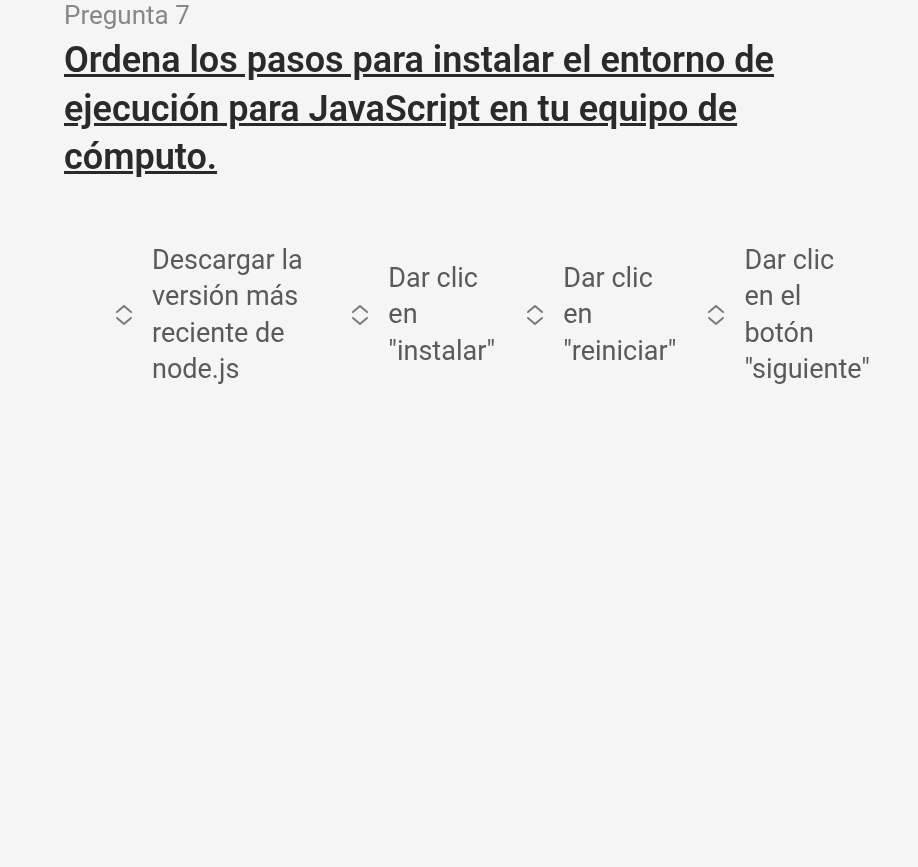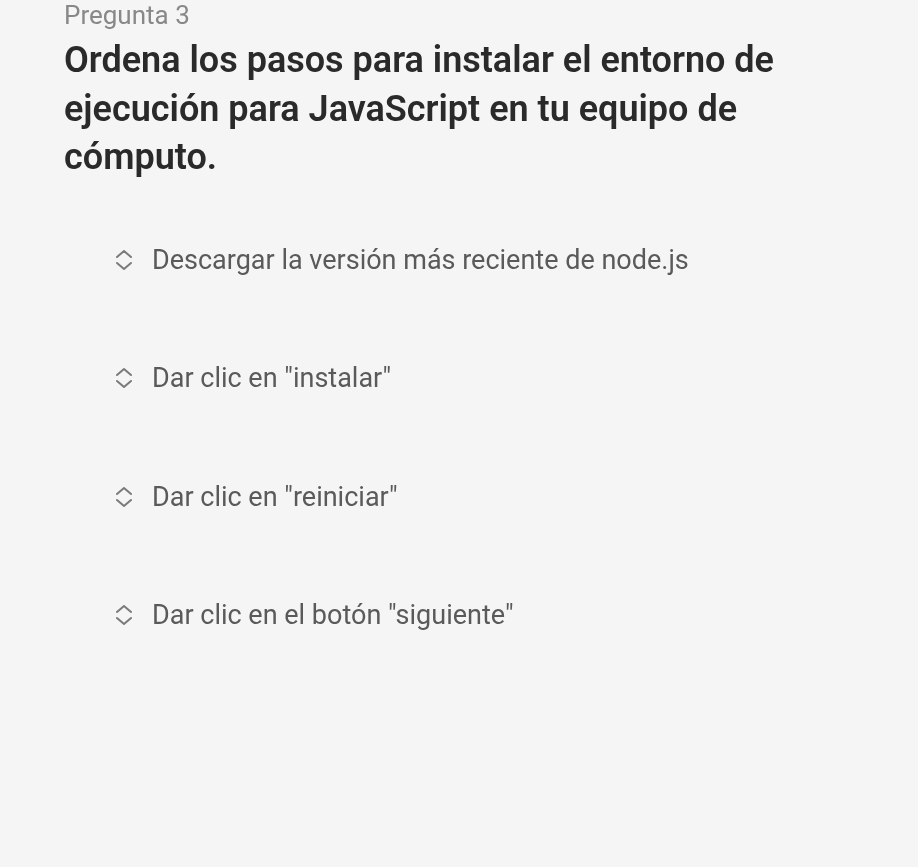--- a/index.html
+++ b/index.html
@@ -23,25 +23,26 @@
       color: #888;
       font-weight: 400;
       margin-bottom: 6px;
     }
     .question-text {
       font-size: 36px;
       color: #2a2a2a;
       font-weight: 600;
       line-height: 1.35;
       margin-bottom: 60px;
+      text-decoration: underline;
     }
     .option-list {
       display: flex;
-      flex-direction: column;
-      gap: 82px;
+      flex-direction: row;
+      gap: 30px;
       padding-left: 50px;
     }
     .option-row {
       display: flex;
       align-items: center;
       gap: 18px;
     }
     .sort-handle {
       display: flex;
       flex-direction: column;
@@ -65,21 +66,21 @@
       font-size: 27px;
       color: #5a5a5a;
       font-weight: 400;
       line-height: 1.35;
     }
   </style>
 </head>
 <body>
 
 <div class="container">
-  <div class="question-label">Pregunta 3</div>
+  <div class="question-label">Pregunta 7</div>
   <div class="question-text">Ordena los pasos para instalar el entorno de ejecución para JavaScript en tu equipo de cómputo.</div>
 
   <div class="option-list">
 
     <div class="option-row">
       <span class="sort-handle">
         <svg class="chev-up" viewBox="0 0 18 10">
             <path d="M2 8 L9 2 L16 8" fill="none" stroke="#7a7a7a" stroke-width="2" stroke-linecap="round" stroke-linejoin="round"></path>
           </svg>
         <svg class="chev-down" viewBox="0 0 18 10">

